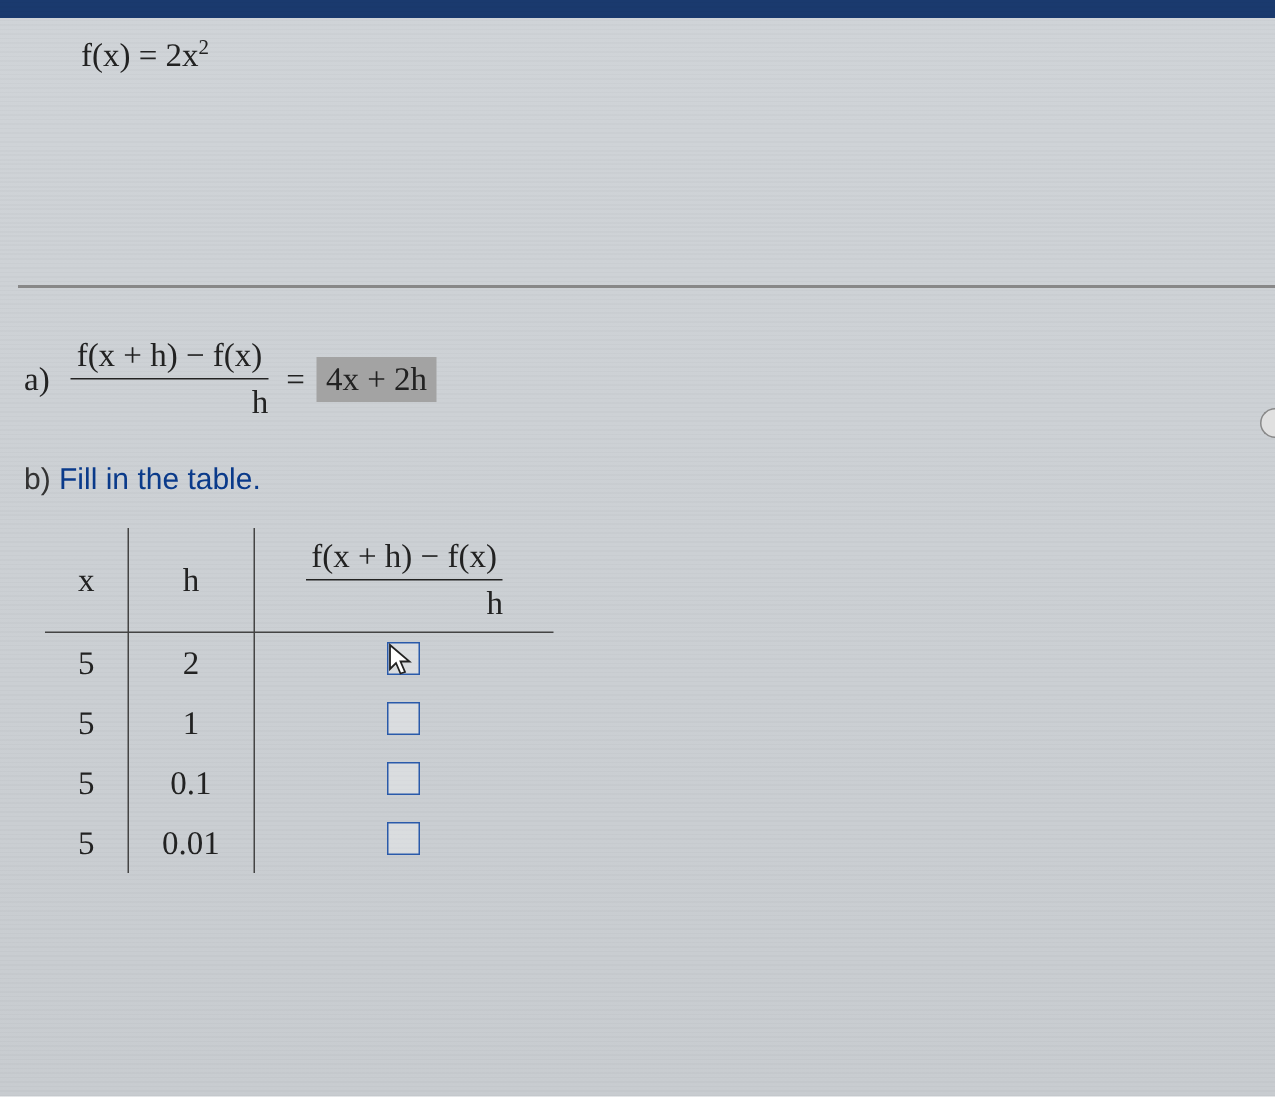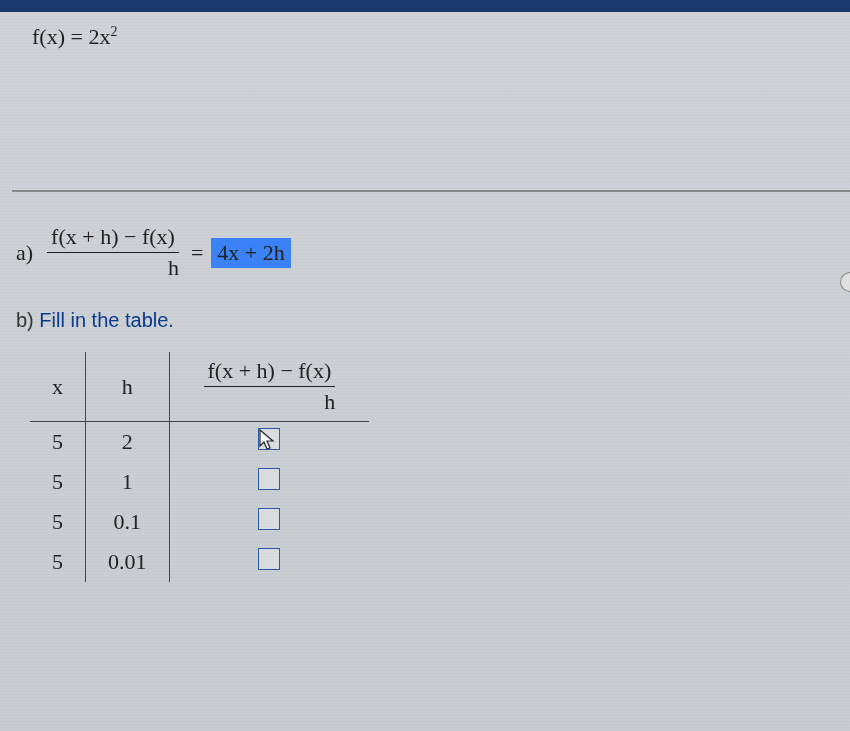--- a/index.html
+++ b/index.html
@@ -35,21 +35,21 @@
       position: relative;
     }
     .question-text {
       font-size: 20px;
       color: #333;
       margin-bottom: 28px;
     }
     .function-def {
       font-size: 22px;
       color: #222;
-      margin-left: 20px;
+      margin-left: 42px;
       margin-bottom: 140px;
       font-family: 'Times New Roman', serif;
     }
     .function-def sup {
       font-size: 14px;
       vertical-align: super;
     }
     .divider {
       border: none;
       border-top: 2px solid #888;
@@ -79,21 +79,21 @@
       border-bottom: 1.5px solid #222;
       padding: 0 4px 2px 4px;
     }
     .fraction .den {
       padding-top: 2px;
     }
     .equals {
       margin: 0 8px;
     }
     .answer-highlight {
-      background: #3b82f6;
+      background: #a3a3a3;
       padding: 2px 6px;
       color: #222;
     }
     .part-b-text {
       font-size: 20px;
       color: #0a3a8a;
       margin-left: 4px;
       margin-bottom: 20px;
     }
     .part-b-label {

